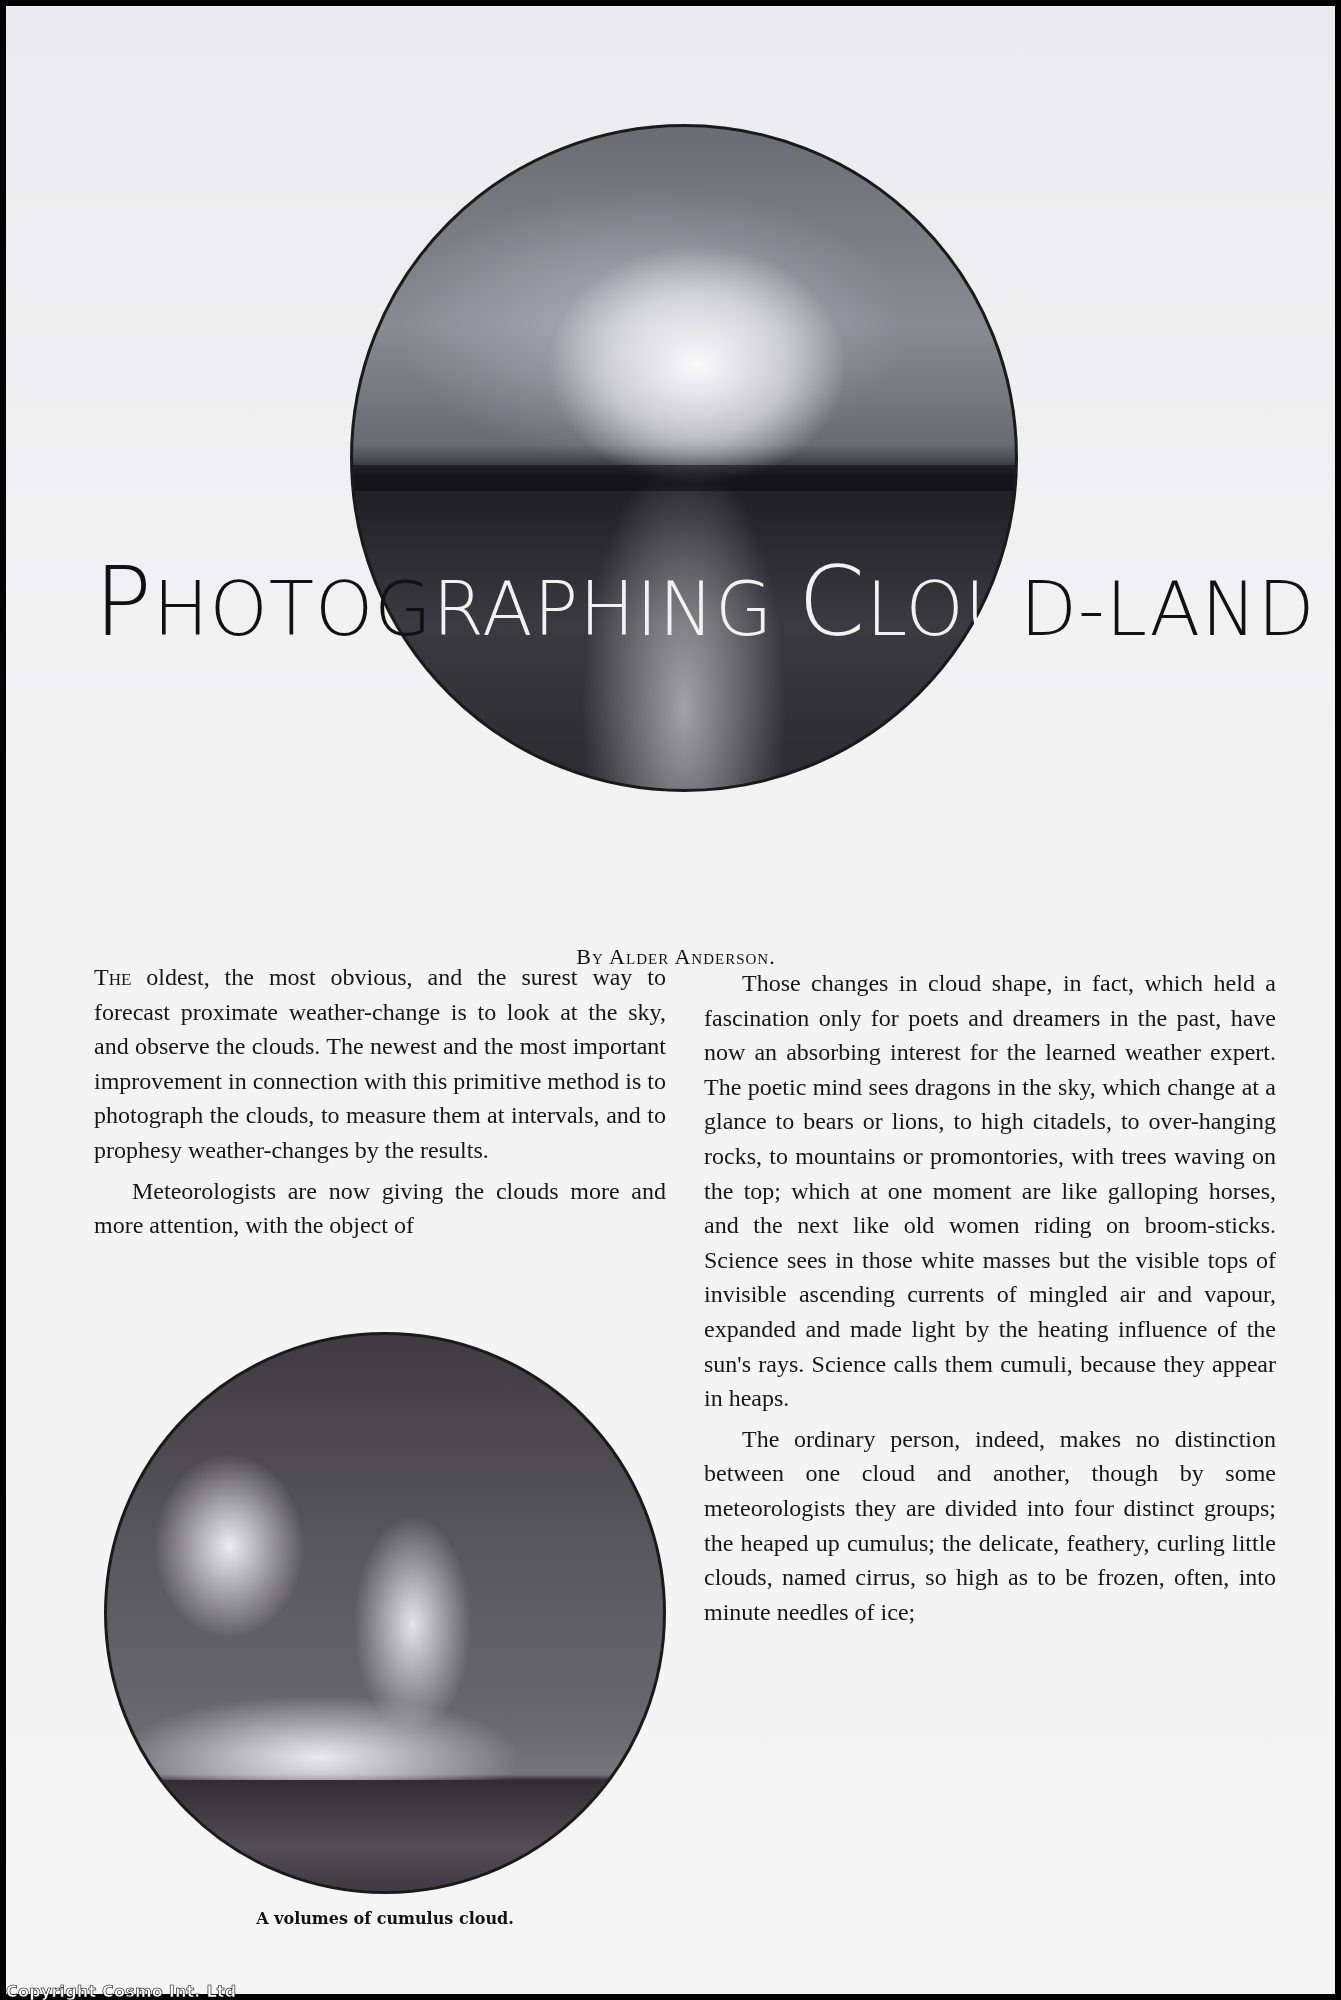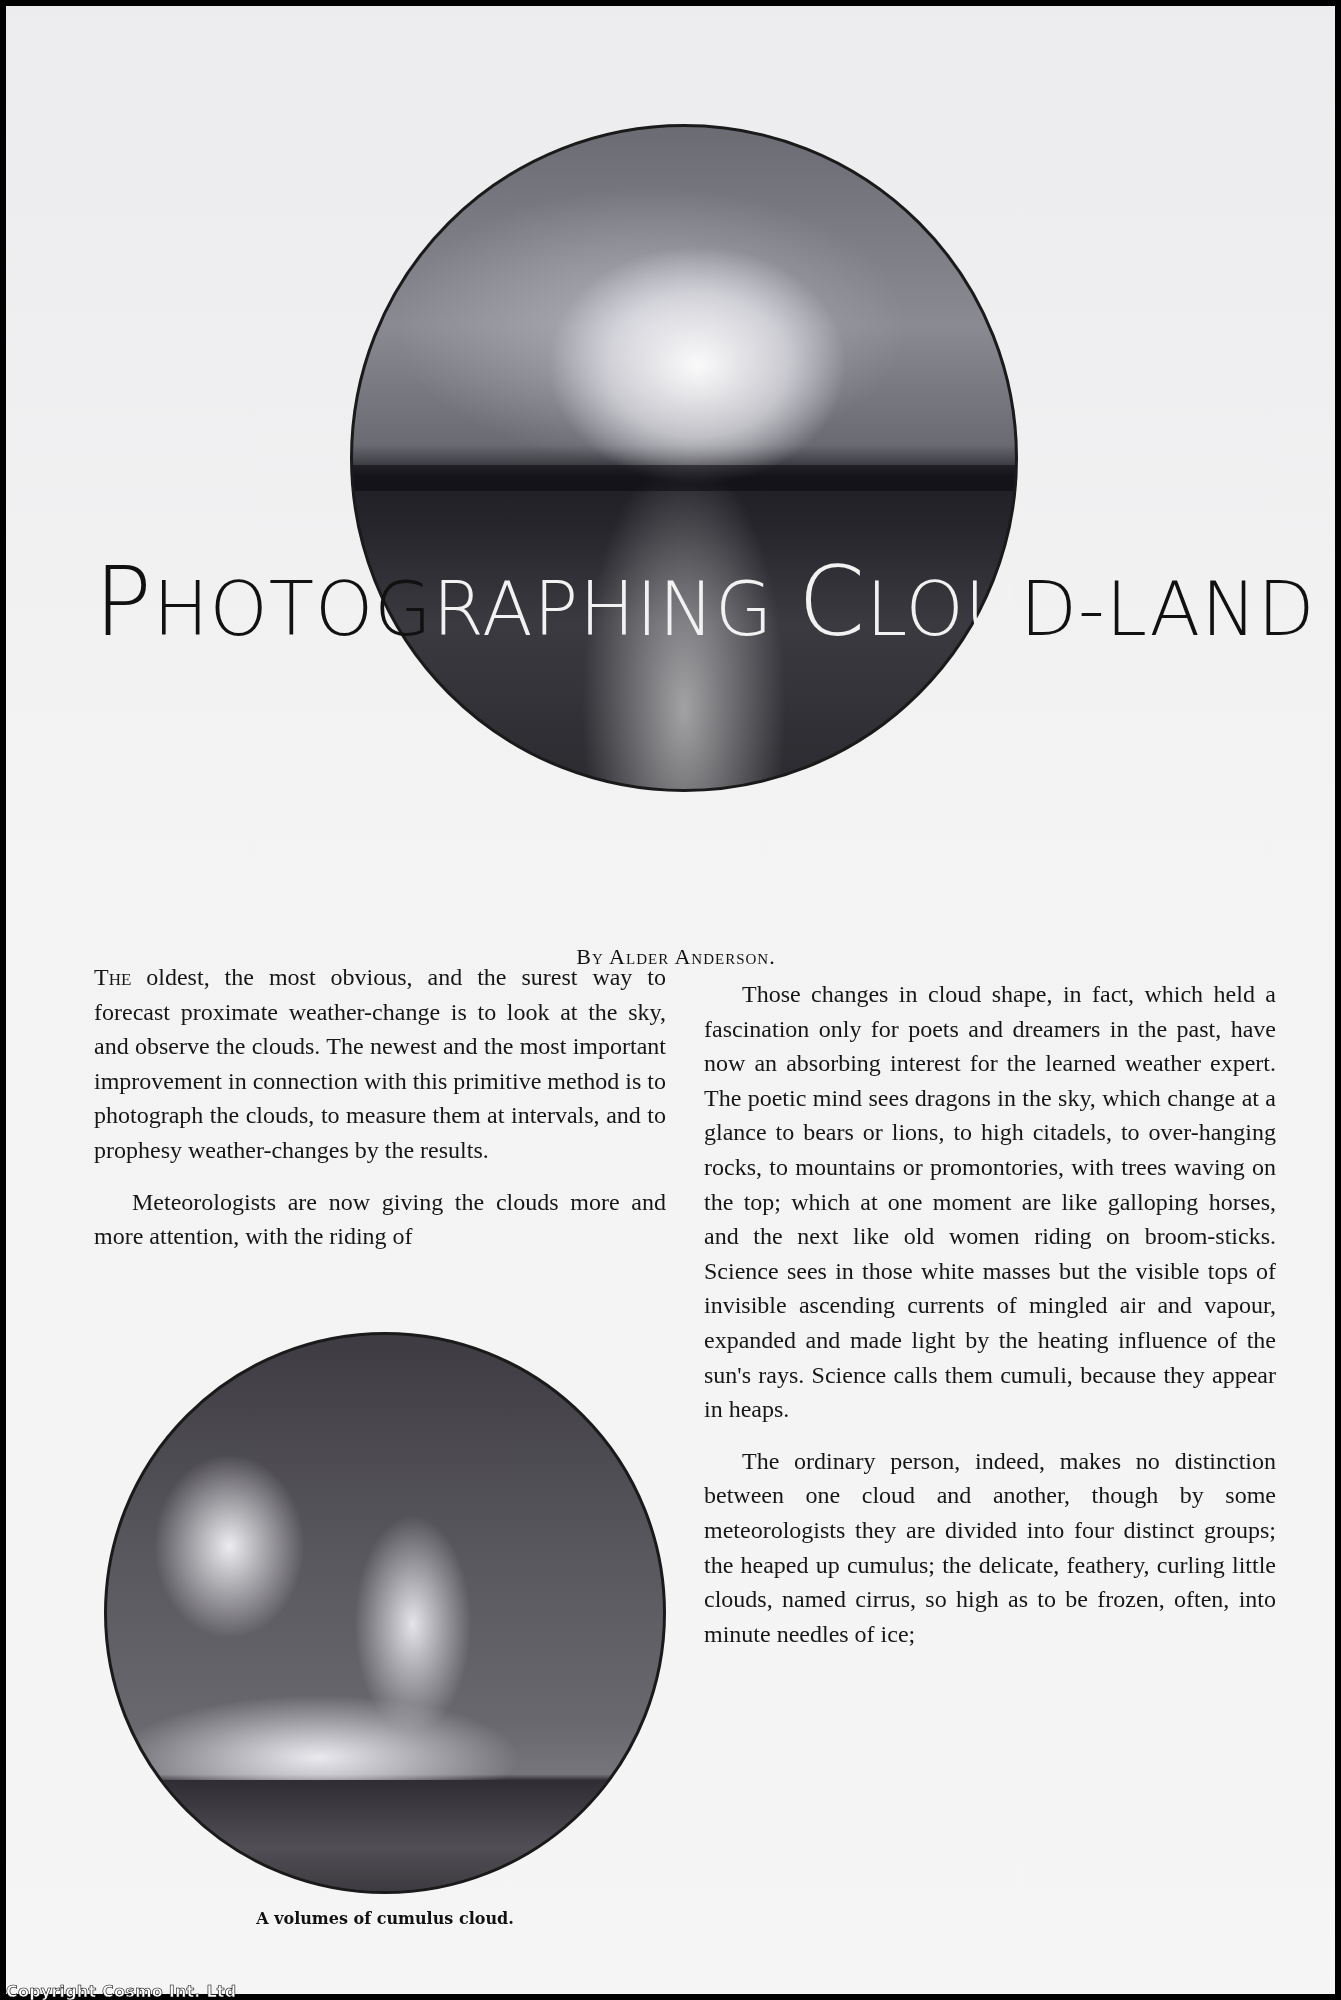--- a/index.html
+++ b/index.html
@@ -77,21 +77,21 @@
     
     .col {
       position: absolute;
       width: 572px;
       font-size: 24px;
       line-height: 34.6px;
       color: #161616;
       text-align: justify;
     }
     .col p { margin: 0; text-indent: 0; }
-    .col p.indent { text-indent: 38px; margin-top: 17px; }
+    .col p.indent { text-indent: 38px; margin-top: 6px; }
     .col-left { left: 88px; top: 954px; }
     .col-right { left: 698px; top: 954px; }
     .smallcaps { font-variant: small-caps; }
     
     .photo-bottom {
       position: absolute;
       left: 98px; top: 1326px;
       width: 562px; height: 562px;
       border-radius: 50%;
       border: 3px solid #1a1a1a;
@@ -139,21 +139,21 @@
   <div class="title">
     <span class="big dark">P</span><span class="dark">HOTOG</span><span class="light">RAPHIN</span><span class="light">G</span>
     <span class="big light">C</span><span class="light">LOU</span><span class="dark">D-LAND</span>
   </div>
 
 
   <div class="byline">By Alder Anderson.</div>
 
   <div class="col col-left">
     <p><span class="smallcaps">The</span><span> oldest, the most obvious, and the surest way to forecast proximate weather-change is to look at the sky, and observe the clouds. The newest and the most important improvement in connection with this primitive method is to photograph the clouds, to measure them at intervals, and to prophesy weather-changes by the results.</span></p>
-    <p class="indent">Meteorologists are now giving the clouds more and more attention, with the riding of</p>
+    <p class="indent">Meteorologists are now giving the clouds more and more attention, with the object of</p>
   </div>
 
   <div class="col col-right">
     <p class="indent">Those changes in cloud shape, in fact, which held a fascination only for poets and dreamers in the past, have now an absorbing interest for the learned weather expert. The poetic mind sees dragons in the sky, which change at a glance to bears or lions, to high citadels, to over-hanging rocks, to mountains or promontories, with trees waving on the top; which at one moment are like galloping horses, and the next like old women riding on broom-sticks. Science sees in those white masses but the visible tops of invisible ascending currents of mingled air and vapour, expanded and made light by the heating influence of the sun's rays. Science calls them cumuli, because they appear in heaps.</p>
     <p class="indent">The ordinary person, indeed, makes no distinction between one cloud and another, though by some meteorologists they are divided into four distinct groups; the heaped up cumulus; the delicate, feathery, curling little clouds, named cirrus, so high as to be frozen, often, into minute needles of ice;</p>
   </div>
 
   <div class="photo-bottom"></div>
 
   <div class="caption">A volumes of cumulus cloud.</div>

